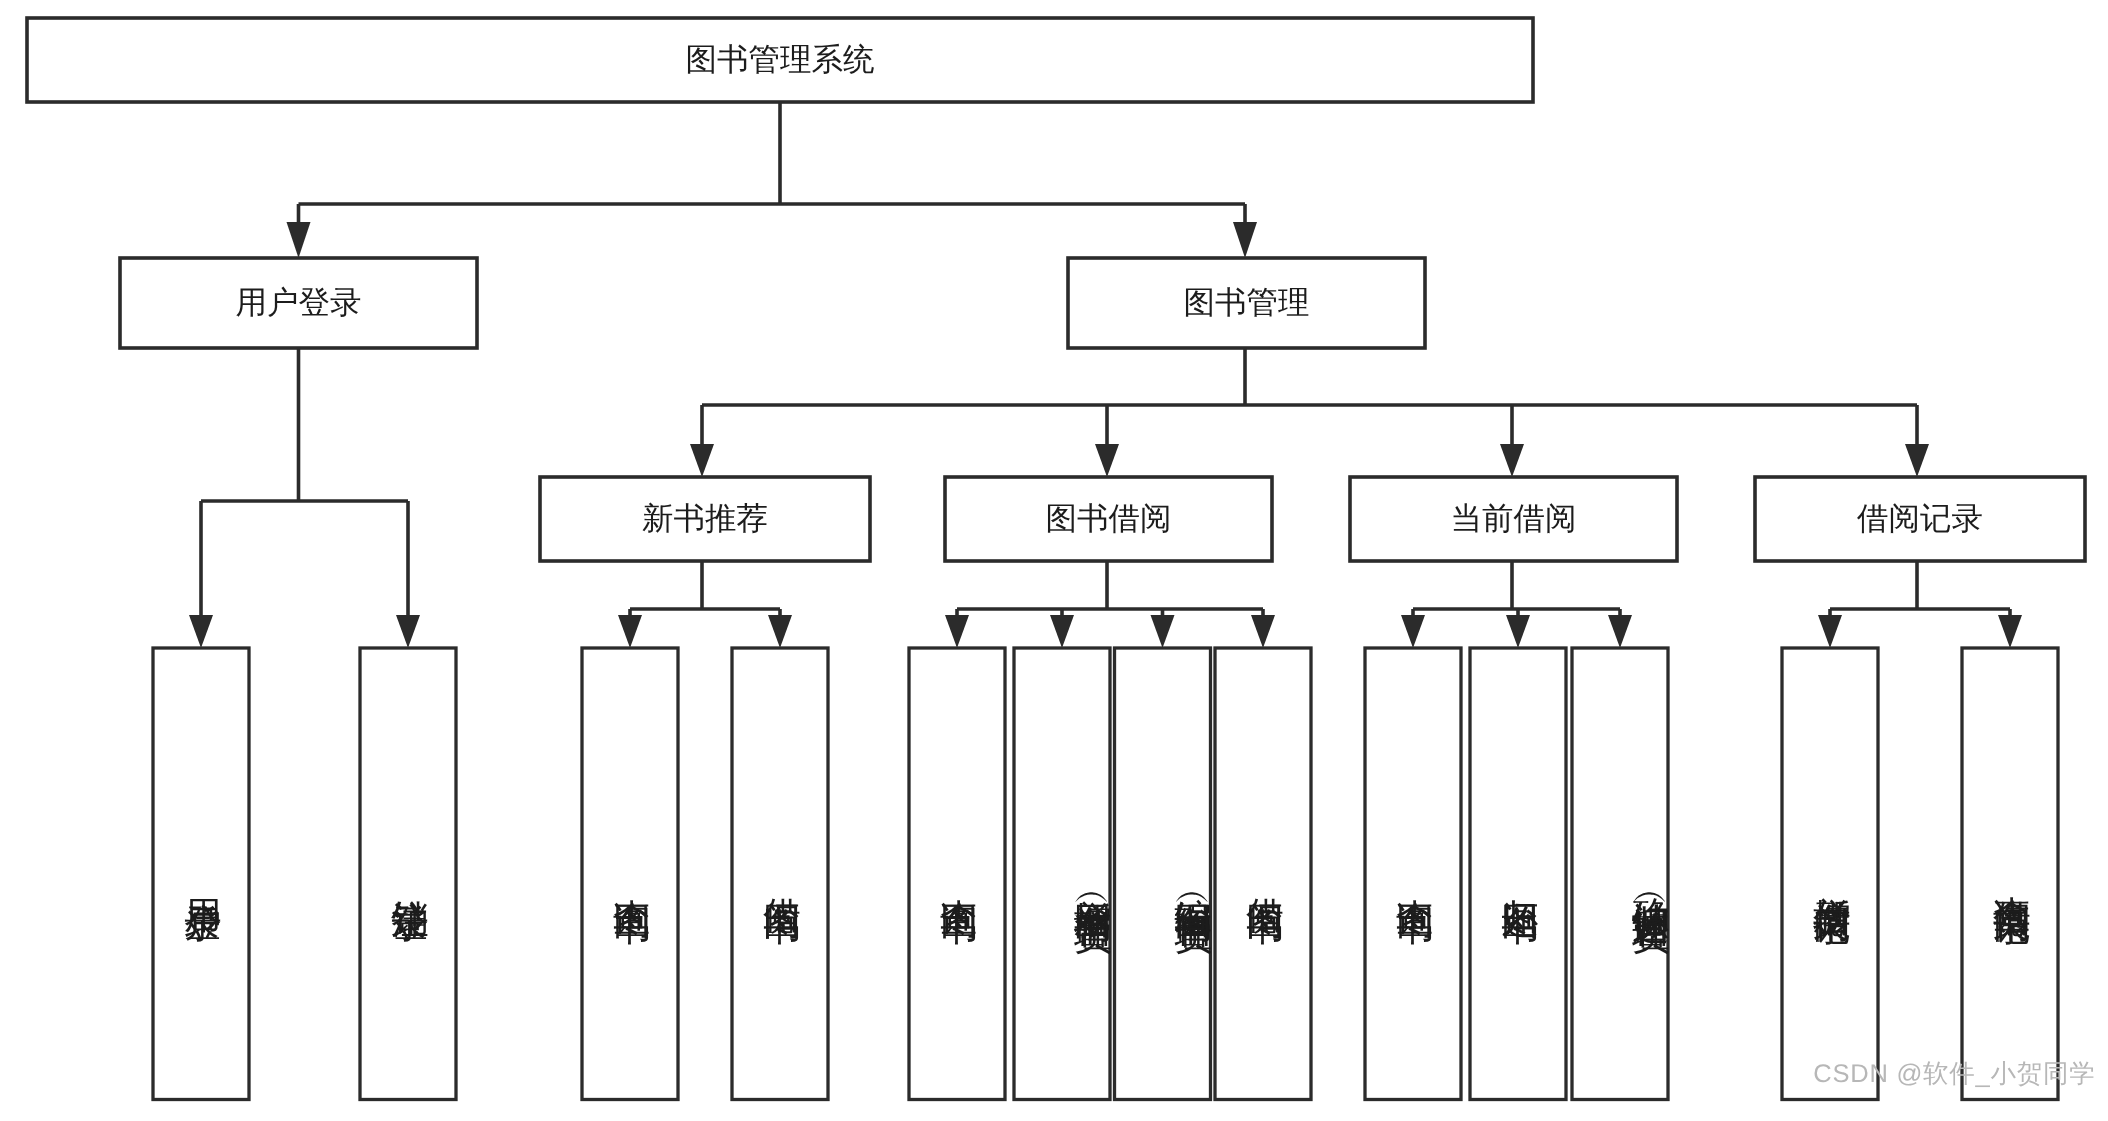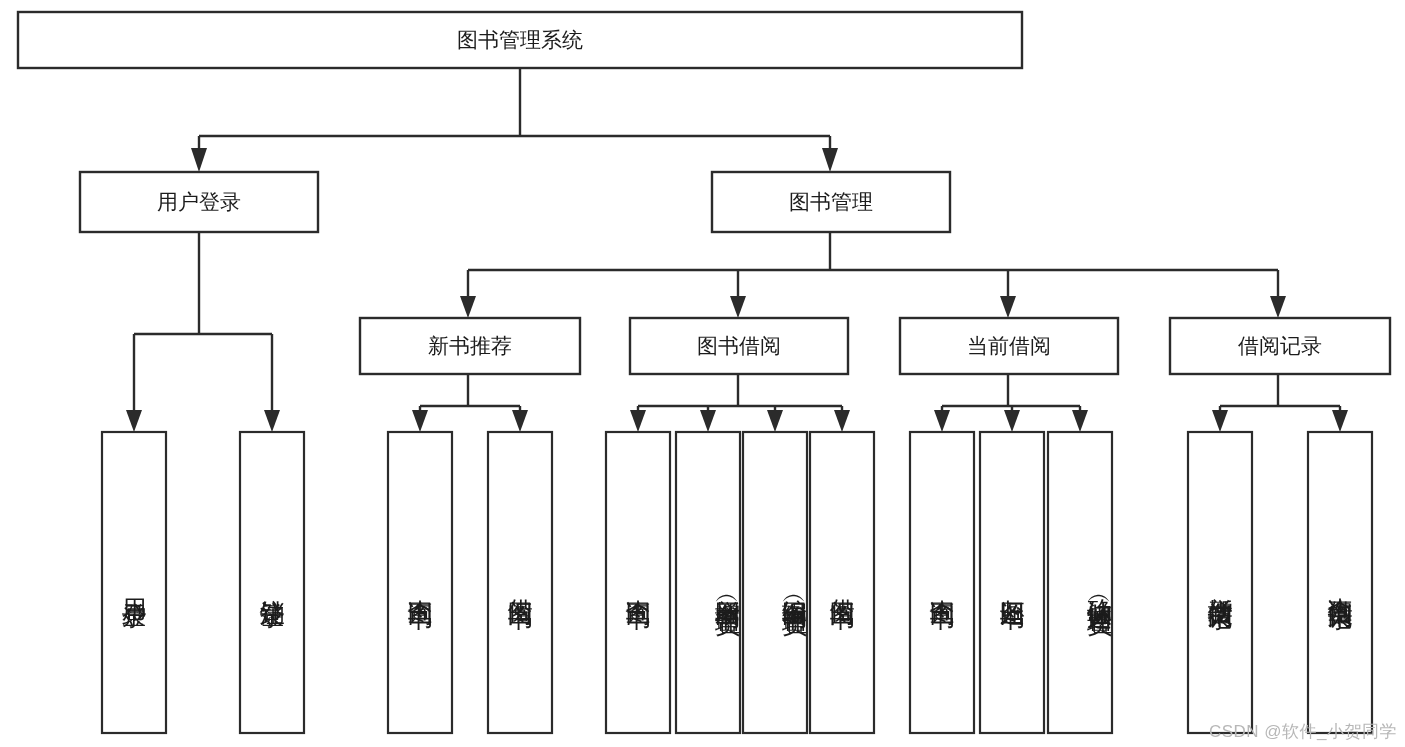--- a/index.html
+++ b/index.html
@@ -65,21 +65,21 @@
     color: #1c1c1c;
     display: flex;
     align-items: center;
     justify-content: center;
     white-space: nowrap;
     pointer-events: none;
   }
   .watermark {
     position: absolute;
     right: 8px;
-    bottom: 4px;
+    bottom: 20px;
     font-family: "Liberation Sans", "DejaVu Sans", sans-serif;
     font-size: 17px;
     color: #b7b7b7;
     letter-spacing: 0.5px;
     white-space: nowrap;
   }
 </style>
 </head>
 <body>
 

